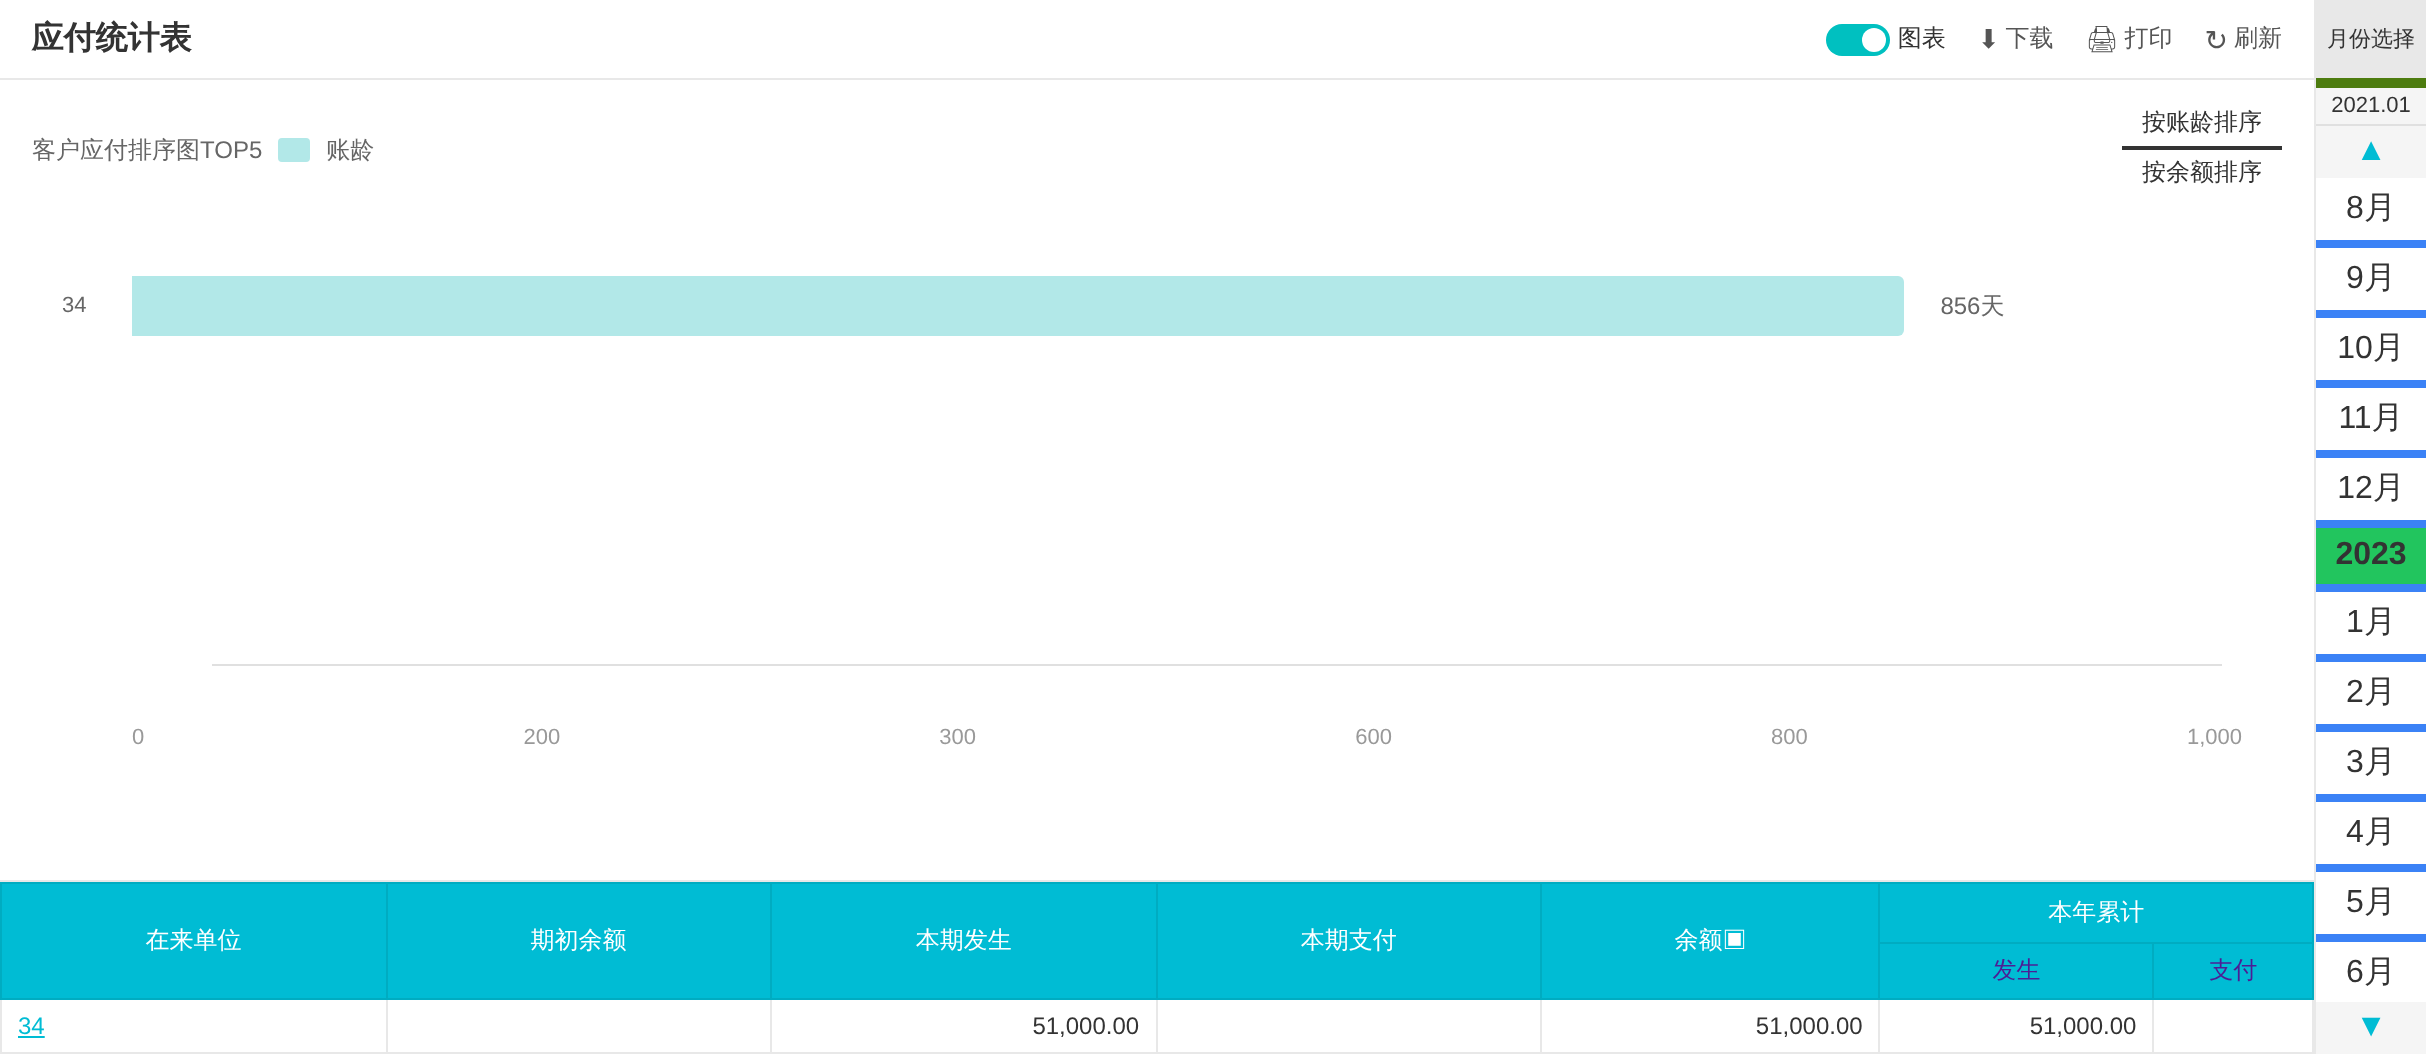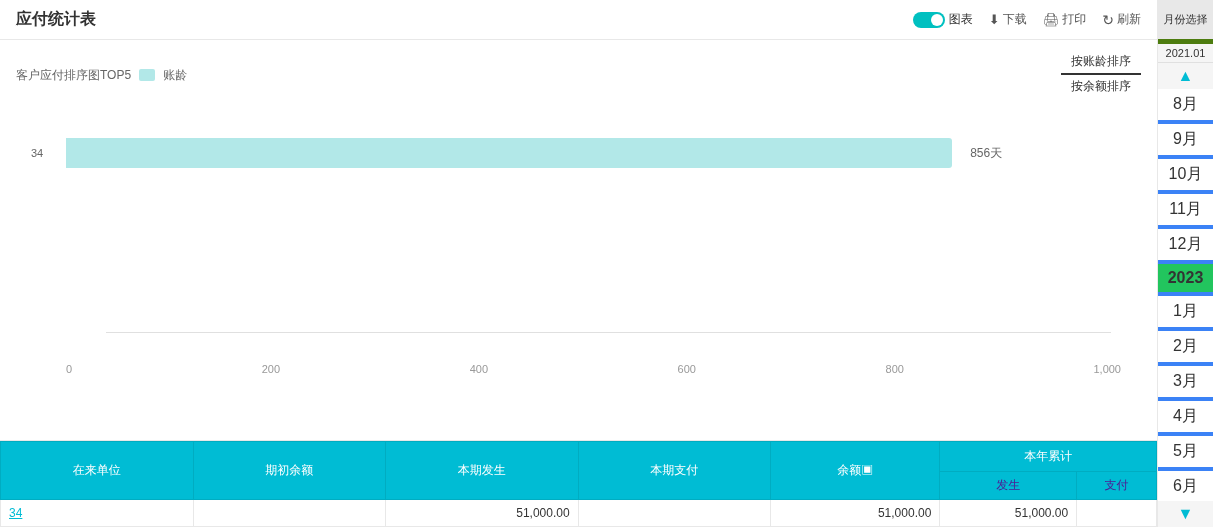--- a/index.html
+++ b/index.html
@@ -110,21 +110,21 @@
             <div class="bar-fill" style="width: 84%;"></div>
             <span class="bar-value">856天</span>
           </div>
 
           <div class="y-axis-line"></div>
         </div>
 
         <div class="x-axis">
           <span class="x-tick">0</span>
           <span class="x-tick">200</span>
-          <span class="x-tick">400</span>
+          <span class="x-tick">300</span>
           <span class="x-tick">600</span>
           <span class="x-tick">800</span>
           <span class="x-tick">1,000</span>
         </div>
       </div>
     </div>
 
     <div class="table-section">
       <div class="table-wrapper">
         <table>

